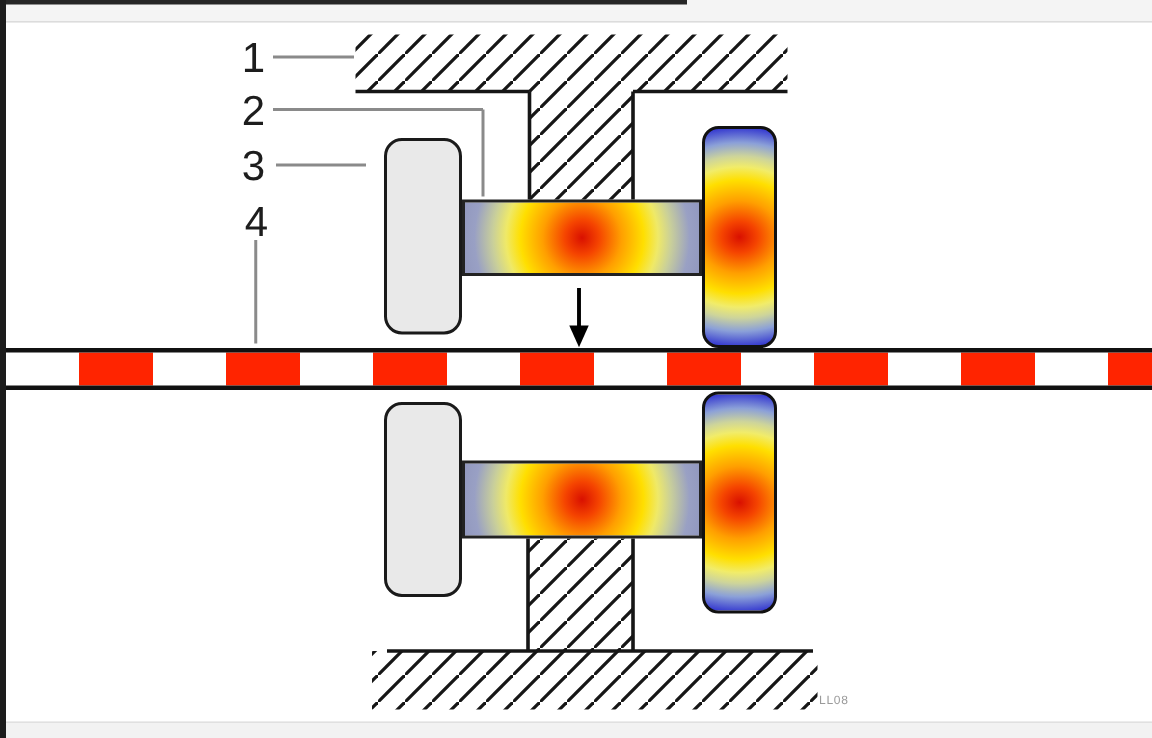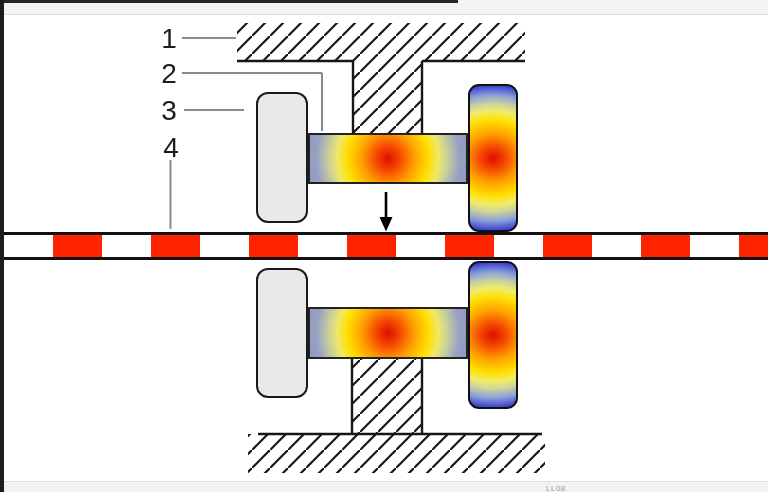--- a/index.html
+++ b/index.html
@@ -43,21 +43,21 @@
 
   
   .stripe-band{
     left:0;top:232px;width:768px;height:28px;box-sizing:border-box;
     border-top:3px solid #111;border-bottom:3px solid #111;
     background:repeating-linear-gradient(90deg,
       #ffffff 0 49px, #ff2400 49px 98px);
     background-position:4px 0;
   }
 
-  .signature{font-size:8px;color:#9a9a9a;letter-spacing:.5px;margin-top:22px;}
+  .signature{font-size:8px;color:#9a9a9a;letter-spacing:.5px;}
 
   svg.linework{left:0;top:0;}
 </style>
 </head>
 <body>
 
 <div class="abs top-strip"></div>
 <div class="abs top-dark-line"></div>
 <div class="abs bottom-strip"></div>
 

